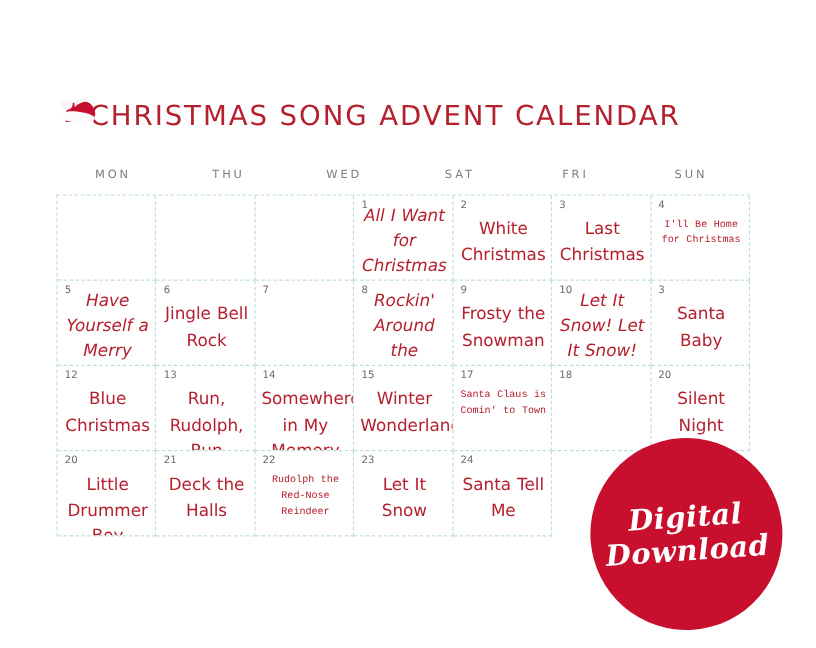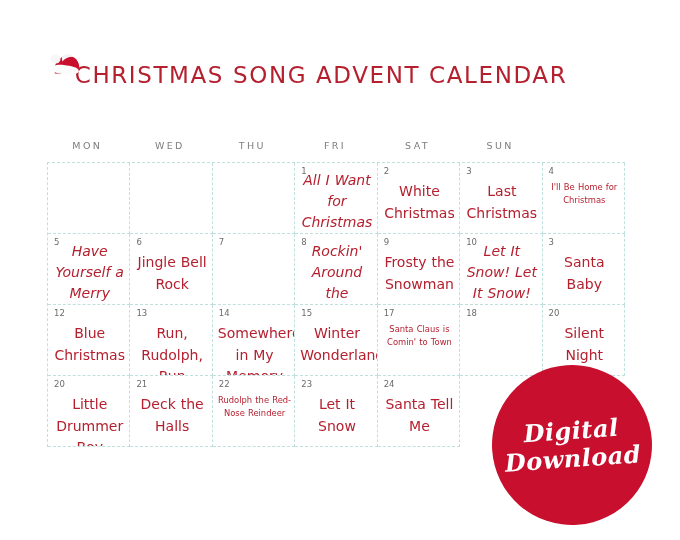--- a/index.html
+++ b/index.html
@@ -16,21 +16,21 @@
   }
 
   
   .title-row {
     position: absolute;
     left: 0;
     top: 62px;
     width: 616px;
     height: 48px;
     display: flex;
-    align-items: flex-start;
+    align-items: flex-end;
     justify-content: center;
   }
   .santa-hat {
     position: relative;
     width: 34px;
     height: 30px;
     margin-right: -8px;
     margin-top: -10px;
     flex: none;
     z-index: 3;
@@ -47,21 +47,21 @@
 
   
   .calendar {
     position: absolute;
     left: 47px;
     top: 140px;
     width: 578px;
   }
   .weekday-row {
     display: grid;
-    grid-template-columns: repeat(7, 1fr);
+    grid-template-columns: repeat(6, 1fr);
     height: 22px;
   }
   .weekday {
     text-align: center;
     font-size: 9.5px;
     letter-spacing: 2.4px;
     color: #7d7d7d;
     font-family: "DejaVu Sans", sans-serif;
     padding-right: 2px;
   }
@@ -100,20 +100,21 @@
     word-spacing: 0.5px;
   }
   .song.tight {
     padding-top: 3px;
     font-size: 14px;
     line-height: 1.5;
     font-style: italic;
   }
   .song.small {
     font-size: 8.4px;
+    font-family: Liberation Mono, monospace;
   }
 
   
   .badge {
     position: absolute;
     left: 492px;
     top: 365px;
     width: 160px;
     height: 160px;
     border-radius: 50%;
@@ -147,24 +148,24 @@
       <ellipse cx="6.5" cy="7" rx="5" ry="4.6" fill="#f7f7f7"></ellipse>
       <path d="M3 17 C3 13, 9 12, 15 13 C22 14, 29 15, 30 19 C29 23, 20 23, 13 22 C7 21, 3 20, 3 17 Z" fill="#fbfbfb"></path>
     </svg>
   </span>
   <span class="page-title">CHRISTMAS SONG ADVENT CALENDAR</span>
 </div>
 
 <div class="calendar">
   <div class="weekday-row">
     <div class="weekday">MON</div>
+    <div class="weekday">THU</div>
     <div class="weekday">WED</div>
-    <div class="weekday">THU</div>
+    <div class="weekday">SAT</div>
     <div class="weekday">FRI</div>
-    <div class="weekday">SAT</div>
     <div class="weekday">SUN</div>
   </div>
 
   <div class="grid" id="calendar-grid">
       <div class="cell empty"></div>
       <div class="cell empty"></div>
       <div class="cell empty"></div>
       <div class="cell">
         <span class="daynum">1</span>
         <p class="song tight">All I Want for Christmas is You</p>

